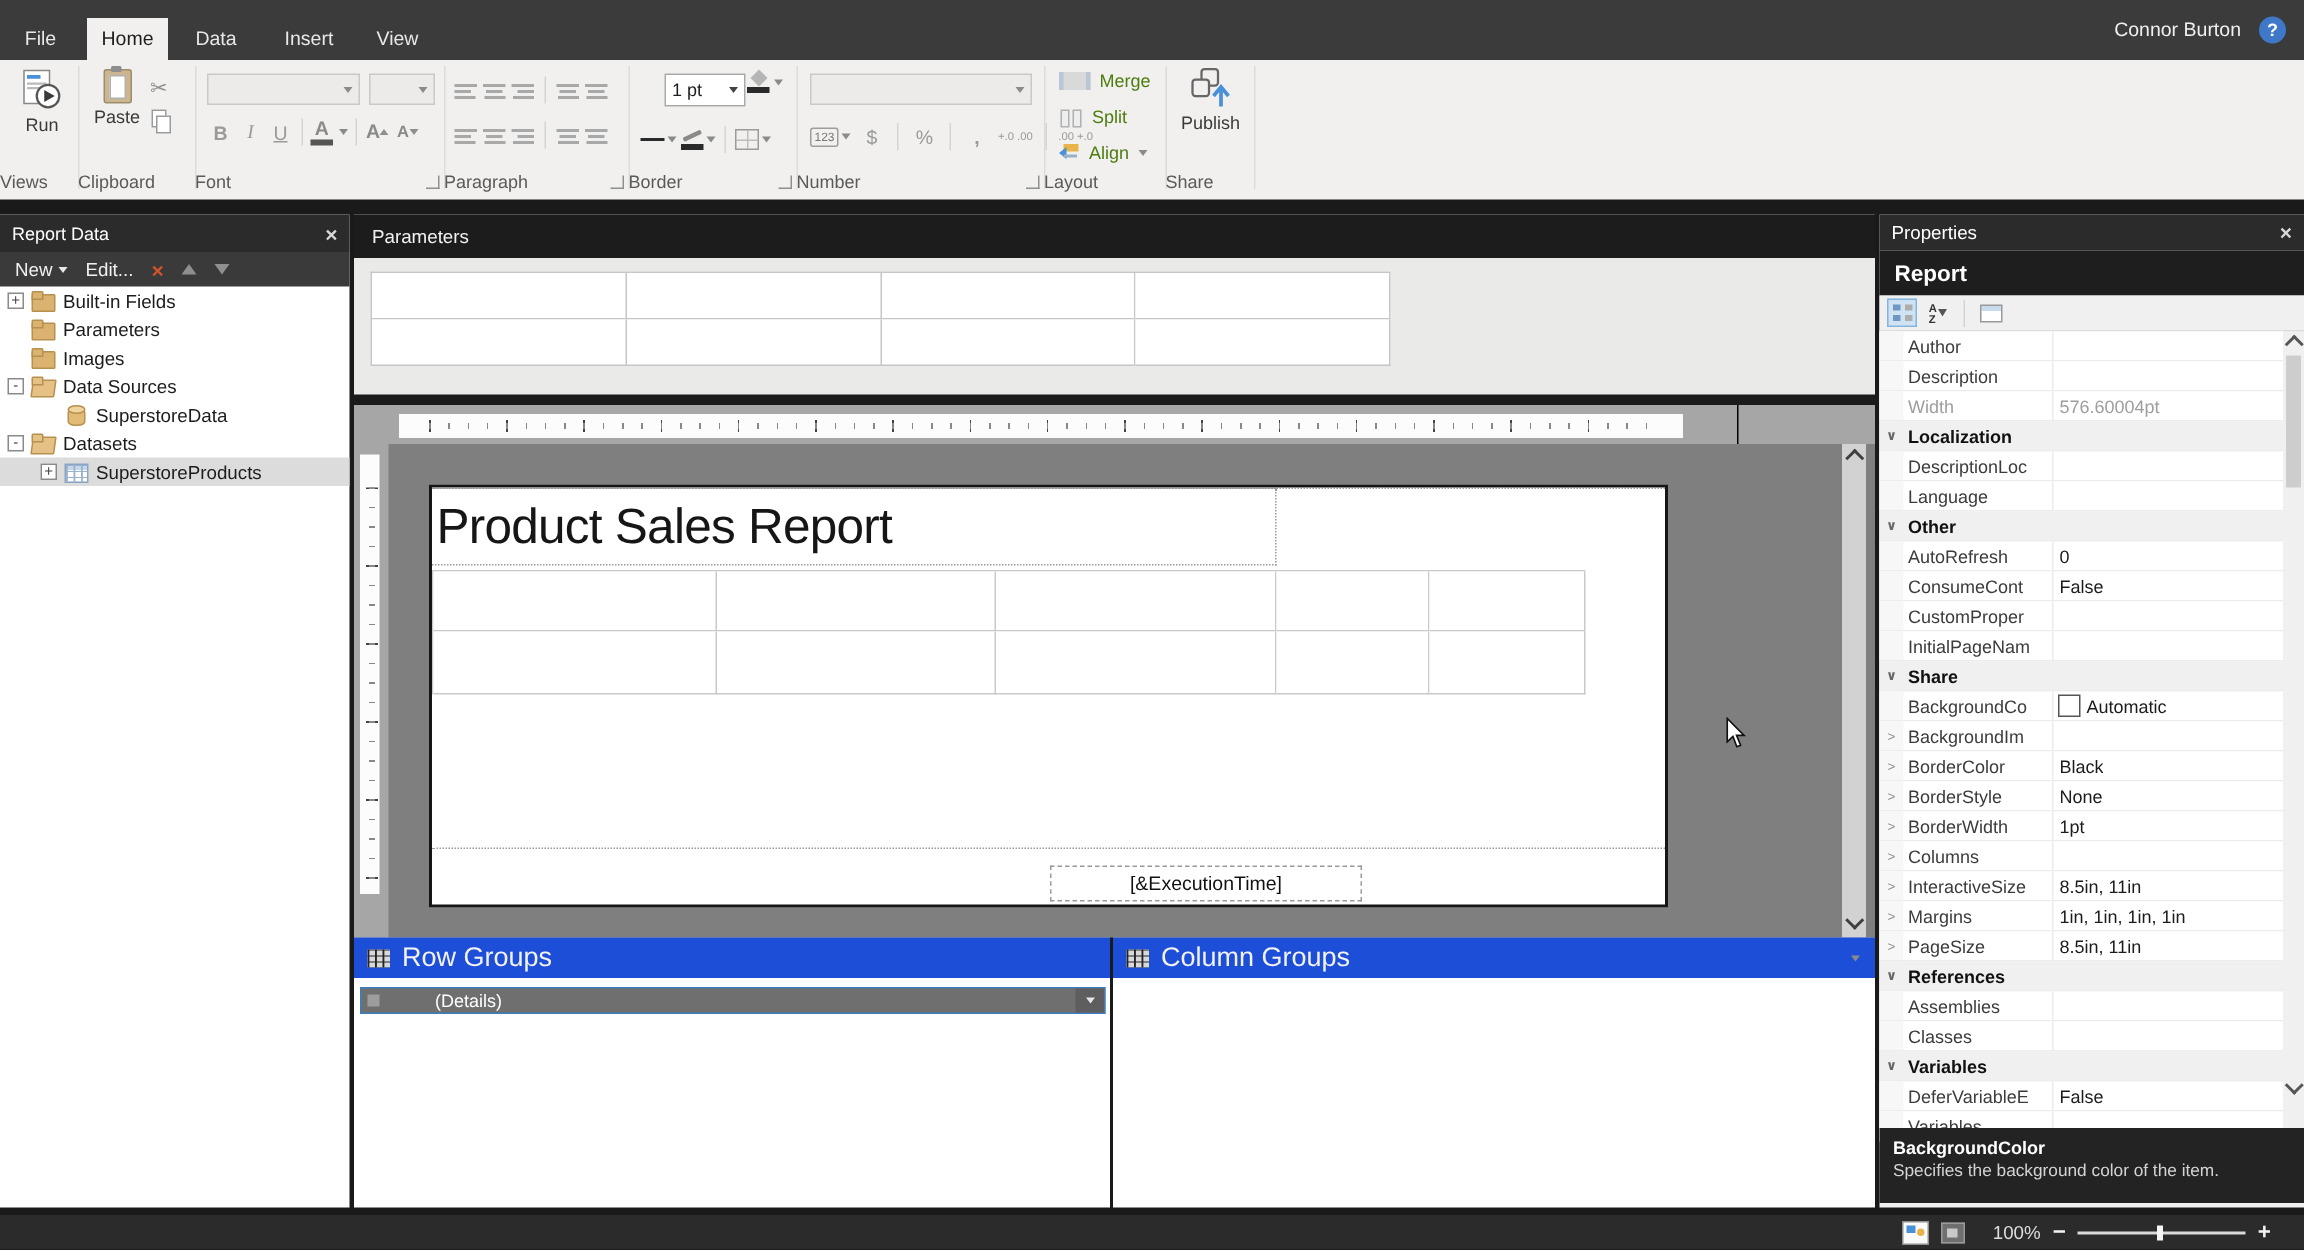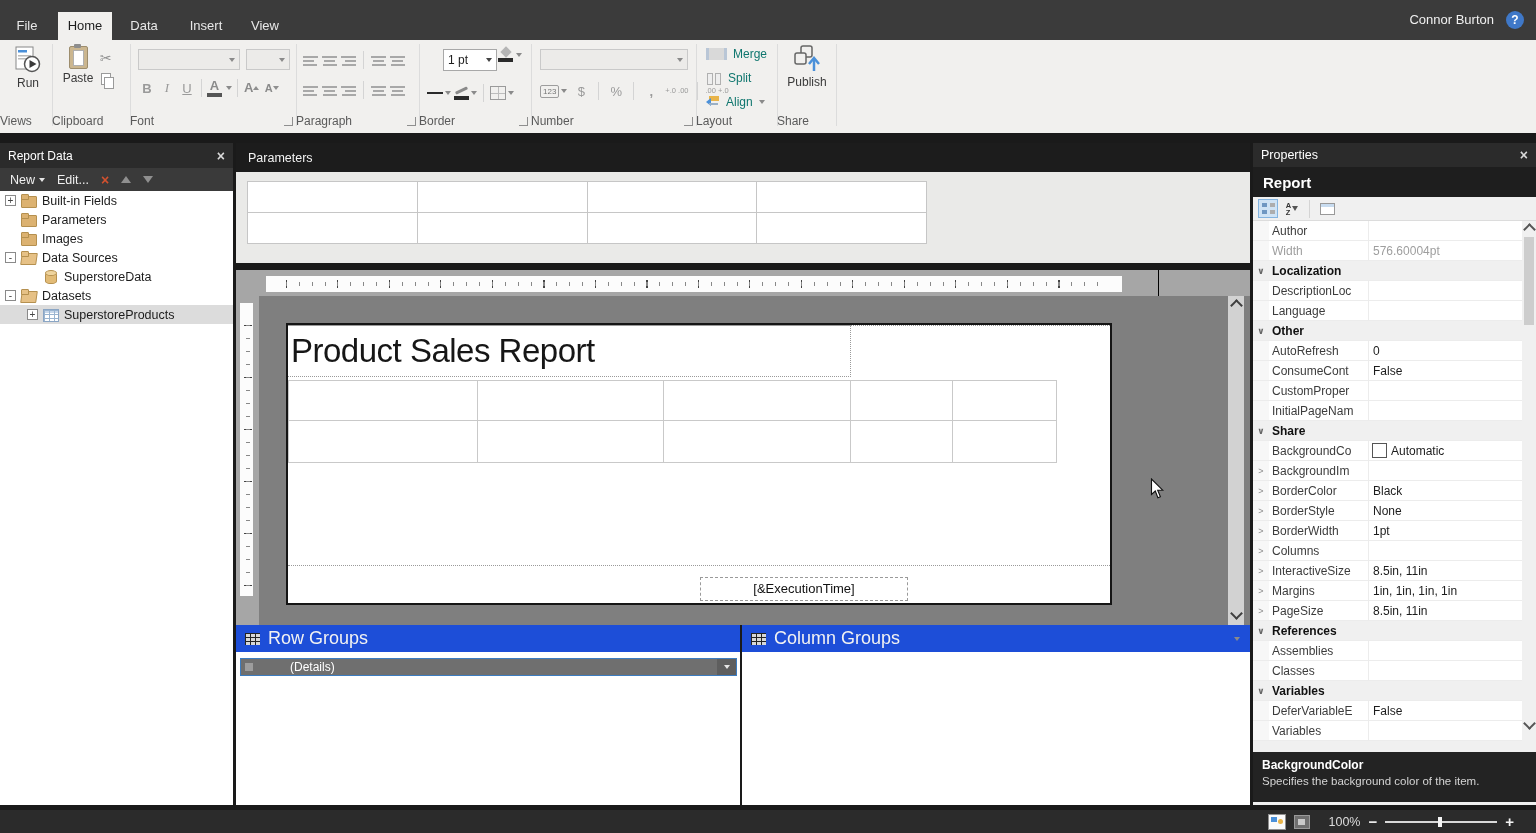--- a/index.html
+++ b/index.html
@@ -53,21 +53,21 @@
   .n123{border:1px solid #9d9d9d;color:#777;font-size:8px;line-height:9px;padding:1px 2px;border-radius:2px;}
   .decs{font-size:7.5px;line-height:7.5px;color:#9a9a9a;text-align:right;}
   .mergeic{width:15px;height:12px;background:#d9d9d9;border-left:3px solid #b9c6d6;border-right:3px solid #b9c6d6;}
   .splitic{width:14px;height:11px;position:relative;}
   .splitic::before,.splitic::after{content:"";position:absolute;top:0;width:4px;height:10px;border:1px solid #b0b0b0;background:#eee;}
   .splitic::before{left:0;} .splitic::after{right:0;}
   .alignic{width:14px;height:13px;position:relative;}
   .alignic::before{content:"";position:absolute;left:3px;top:0;width:10px;height:5px;background:#e8b44a;}
   .alignic::after{content:"";position:absolute;left:3px;top:7px;width:9px;height:2px;background:#9ab0c6;}
   .alignarrow{position:absolute;left:0;top:2px;width:0;height:0;border-top:4px solid transparent;border-bottom:4px solid transparent;border-right:5px solid #4a90d9;}
-  .smalllbl{font-size:12px;color:#0f766e;}
+  .smalllbl{font-size:12px;color:#4d7c0f;}
   .rd-panel{left:0;top:143px;width:233px;height:662px;background:#fff;}
   .rd-hdr{left:0;top:0;width:233px;height:25px;background:#2b2b2b;}
   .rd-tools{left:0;top:25px;width:233px;height:23px;background:#3a3a3a;color:#f0f0f0;font-size:12.5px;}
   .closex{color:#d8d8d8;font-size:14px;font-weight:bold;cursor:default;}
   .redx{color:#d2512f;font-weight:bold;font-size:14px;}
   .tri-up,.tri-down{width:0;height:0;border-left:5px solid transparent;border-right:5px solid transparent;display:inline-block;}
   .tri-up{border-bottom:7px solid #8f8f8f;} .tri-down{border-top:7px solid #8f8f8f;}
   .tree{position:absolute;left:0;top:48px;width:233px;}
   .tree-item{display:flex;align-items:center;height:19px;padding-left:5px;font-size:12.5px;color:#1c1c1c;}
   .tree-item.selected{background:#dcdcdc;}
@@ -518,20 +518,26 @@
           <span class="ppic"></span>
         </span>
     </div>
     <div class="pgrid">
         <div class="prow" data-expander="">
         <span class="gut"></span>
         <span class="plabel">Author</span>
 
         <span class="pvalue"></span>
       </div>
+        <div class="prow" data-expander="">
+        <span class="gut"></span>
+        <span class="plabel">Description</span>
+
+        <span class="pvalue"></span>
+      </div>
         <div class="prow grayed" data-expander="">
         <span class="gut"></span>
         <span class="plabel">Width</span>
 
         <span class="pvalue">576.60004pt</span>
       </div>
         <div class="prow cat" data-expander="">
         <span class="gut">∨</span>
         <span class="plabel">Localization</span>
 

